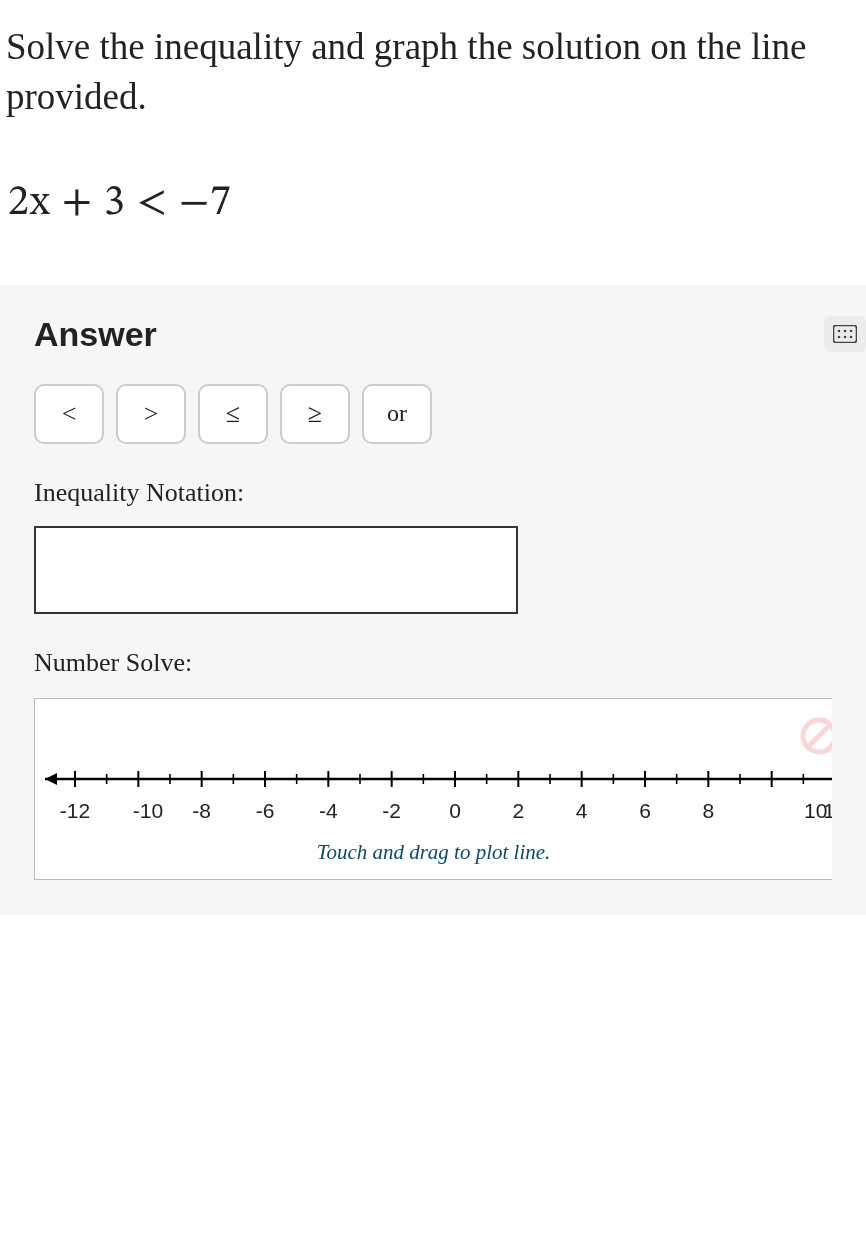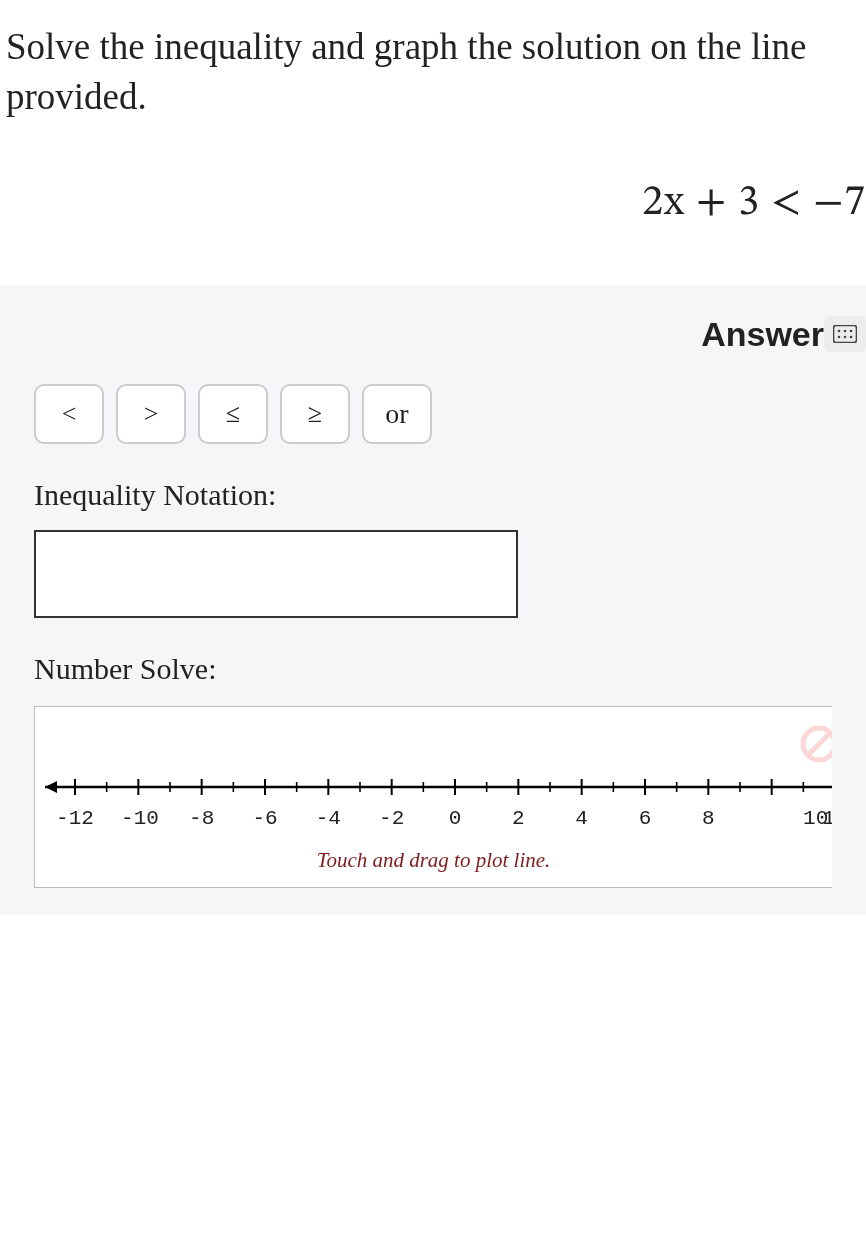--- a/index.html
+++ b/index.html
@@ -9,34 +9,34 @@
     width: 866px;
     background: #fff;
   }
   .prompt {
     font-size: 37px;
     line-height: 1.35;
     padding: 22px 10px 0 6px;
   }
   .equation {
     font-size: 42px;
-    text-align: right;
-    padding: 55px 0 55px 16px;
+    text-align: left;
+    padding: 55px 0 55px 8px;
     font-family: 'Cambria Math', 'STIX Two Math', 'Latin Modern Math', serif;
     letter-spacing: 1px;
   }
   .answer-block {
     background: #f6f6f8;
     padding: 30px 34px 0 34px;
     min-height: 600px;
     position: relative;
   }
   .answer-header {
     display: flex;
-    justify-content: flex-end;
+    justify-content: space-between;
     align-items: center;
   }
   .answer-title {
     font-family: 'Helvetica Neue', Helvetica, Arial, sans-serif;
     font-weight: 700;
     font-size: 34px;
     color: #222;
   }
   .keypad-icon {
     width: 42px;
@@ -61,23 +61,23 @@
     border-radius: 10px;
     background: #fff;
     display: flex;
     align-items: center;
     justify-content: center;
     font-size: 26px;
     font-family: Georgia, 'Times New Roman', serif;
     cursor: pointer;
     user-select: none;
   }
-  .sym-btn.or { font-size: 28px; }
+  .sym-btn.or { font-size: 24px; }
   .section-label {
-    font-size: 30px;
+    font-size: 26px;
     margin-top: 34px;
   }
   .answer-input {
     margin-top: 18px;
     width: 460px;
     height: 76px;
     border: 2px solid #333;
     background: #fff;
     font-size: 28px;
     padding: 4px 10px;
@@ -98,31 +98,31 @@
     right: -10px;
     width: 46px;
     height: 46px;
     display:flex;align-items:center;justify-content:center;
   }
   .nl-svg { position: absolute; top: 60px; left: 0; }
   .nl-label {
     position: absolute;
     top: 100px;
     font-size: 21px;
-    font-family: Liberation Mono, monospace;
+    font-family: Liberation Sans, sans-serif;
     transform: translateX(-50%);
   }
   .nl-caption {
     position: absolute;
     bottom: 14px;
     width: 100%;
     text-align: center;
     font-size: 21px;
     font-style: italic;
-    color: #7f1d1d;
+    color: #0c4a6e;
   }
 </style>
 </head>
 <body>
 
 <div class="prompt">Solve the inequality and graph the solution on the line provided.</div>
 
 <div class="equation">2x + 3 &lt; −7</div>
 
 <div class="answer-block">
@@ -187,21 +187,21 @@
         <line x1="610" x2="610" y1="12" y2="28" stroke="#000" stroke-width="2"></line>
         <line x1="641.6666666666666" x2="641.6666666666666" y1="15" y2="25" stroke="#000" stroke-width="1.6"></line>
         <line x1="673.3333333333334" x2="673.3333333333334" y1="12" y2="28" stroke="#000" stroke-width="2"></line>
         <line x1="705" x2="705" y1="15" y2="25" stroke="#000" stroke-width="1.6"></line>
         <line x1="736.6666666666667" x2="736.6666666666667" y1="12" y2="28" stroke="#000" stroke-width="2"></line>
         <line x1="768.3333333333334" x2="768.3333333333334" y1="15" y2="25" stroke="#000" stroke-width="1.6"></line>
         <line x1="800" x2="800" y1="12" y2="28" stroke="#000" stroke-width="2"></line>
       </svg>
     <div class="nl-caption">Touch and drag to plot line.</div>
   <div class="nl-label" style="left: 40px;">-12</div>
-      <div class="nl-label" style="left: 105px;">-10</div>
+      <div class="nl-label" style="left: 113px;">-10</div>
       <div class="nl-label" style="left: 166.667px;">-8</div>
       <div class="nl-label" style="left: 230px;">-6</div>
       <div class="nl-label" style="left: 293.333px;">-4</div>
       <div class="nl-label" style="left: 356.667px;">-2</div>
       <div class="nl-label" style="left: 420px;">0</div>
       <div class="nl-label" style="left: 483.333px;">2</div>
       <div class="nl-label" style="left: 546.667px;">4</div>
       <div class="nl-label" style="left: 610px;">6</div>
       <div class="nl-label" style="left: 673.333px;">8</div>
       <div class="nl-label" style="left: 736.667px; margin-left: 44px;">10</div>

